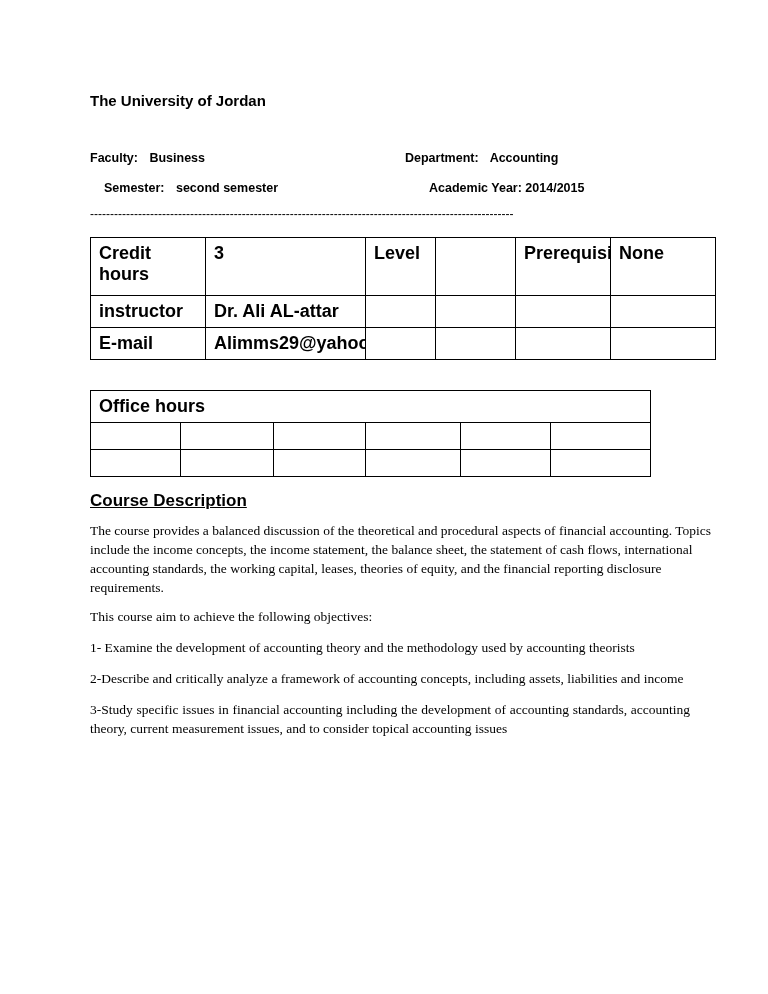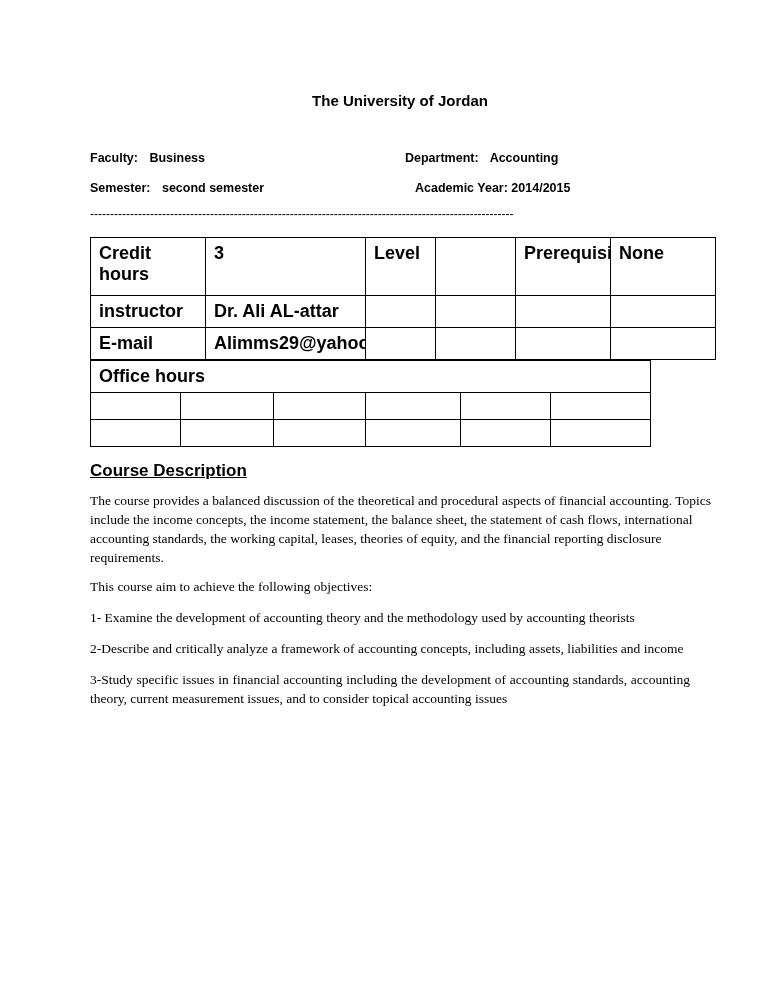--- a/index.html
+++ b/index.html
@@ -2,33 +2,33 @@
 <html><head>
 <meta charset="utf-8">
 <style>
   * { margin:0; padding:0; box-sizing:border-box; }
   html,body { background:#ffffff; }
   .page {
     width:768px; height:994px; background:#fff; color:#000;
     font-family:"Liberation Sans", sans-serif;
     padding:92px 58px 0 90px; position:relative; overflow:hidden;
   }
-  .title { text-align:center; font-size:15px; font-weight:bold; }
+  .title { text-align:left; font-size:15px; font-weight:bold; }
   .meta { display:grid; grid-template-columns:315px 1fr; margin-top:42px; font-size:12.5px; font-weight:bold; }
-  .meta.second { margin-top:16px; }
+  .meta.second { margin-top:16px;margin-left:14px; }
   .meta .right.indent { padding-left:10px; }
   .label { margin-right:8px; }
   .course-line { text-align:center; margin-top:14px; font-size:12.5px; font-weight:bold; width:620px; }
   .divider { margin-top:12px; font-size:12px; white-space:nowrap; overflow:hidden; width:620px; color:#000; }
   table { border-collapse:collapse; table-layout:fixed; }
   td { border:1px solid #000; font-size:18px; font-weight:bold; text-align:left; vertical-align:top; padding:5px 8px; overflow:hidden; }
   .info-table { width:625px; margin-top:16px; }
   .info-table tr.tall td { height:58px; }
   .info-table tr.short td { height:30px; }
-  .office-table { width:560px; }
+  .office-table { width:560px; margin-top:30px; }
   .office-table tr.hdr td { height:28px; }
   .office-table tr.days td { height:30px; }
   .office-table tr.empty td { height:27px; }
   .section-heading {
     margin-top:14px; font-size:17px; font-weight:bold;
     text-decoration:underline; font-family:"Liberation Sans", sans-serif;
   }
   .serif { font-family:"Liberation Serif", serif; }
   .body-text { font-size:13.5px; line-height:19px; width:622px; margin-top:10px; }
   .sub-heading {

